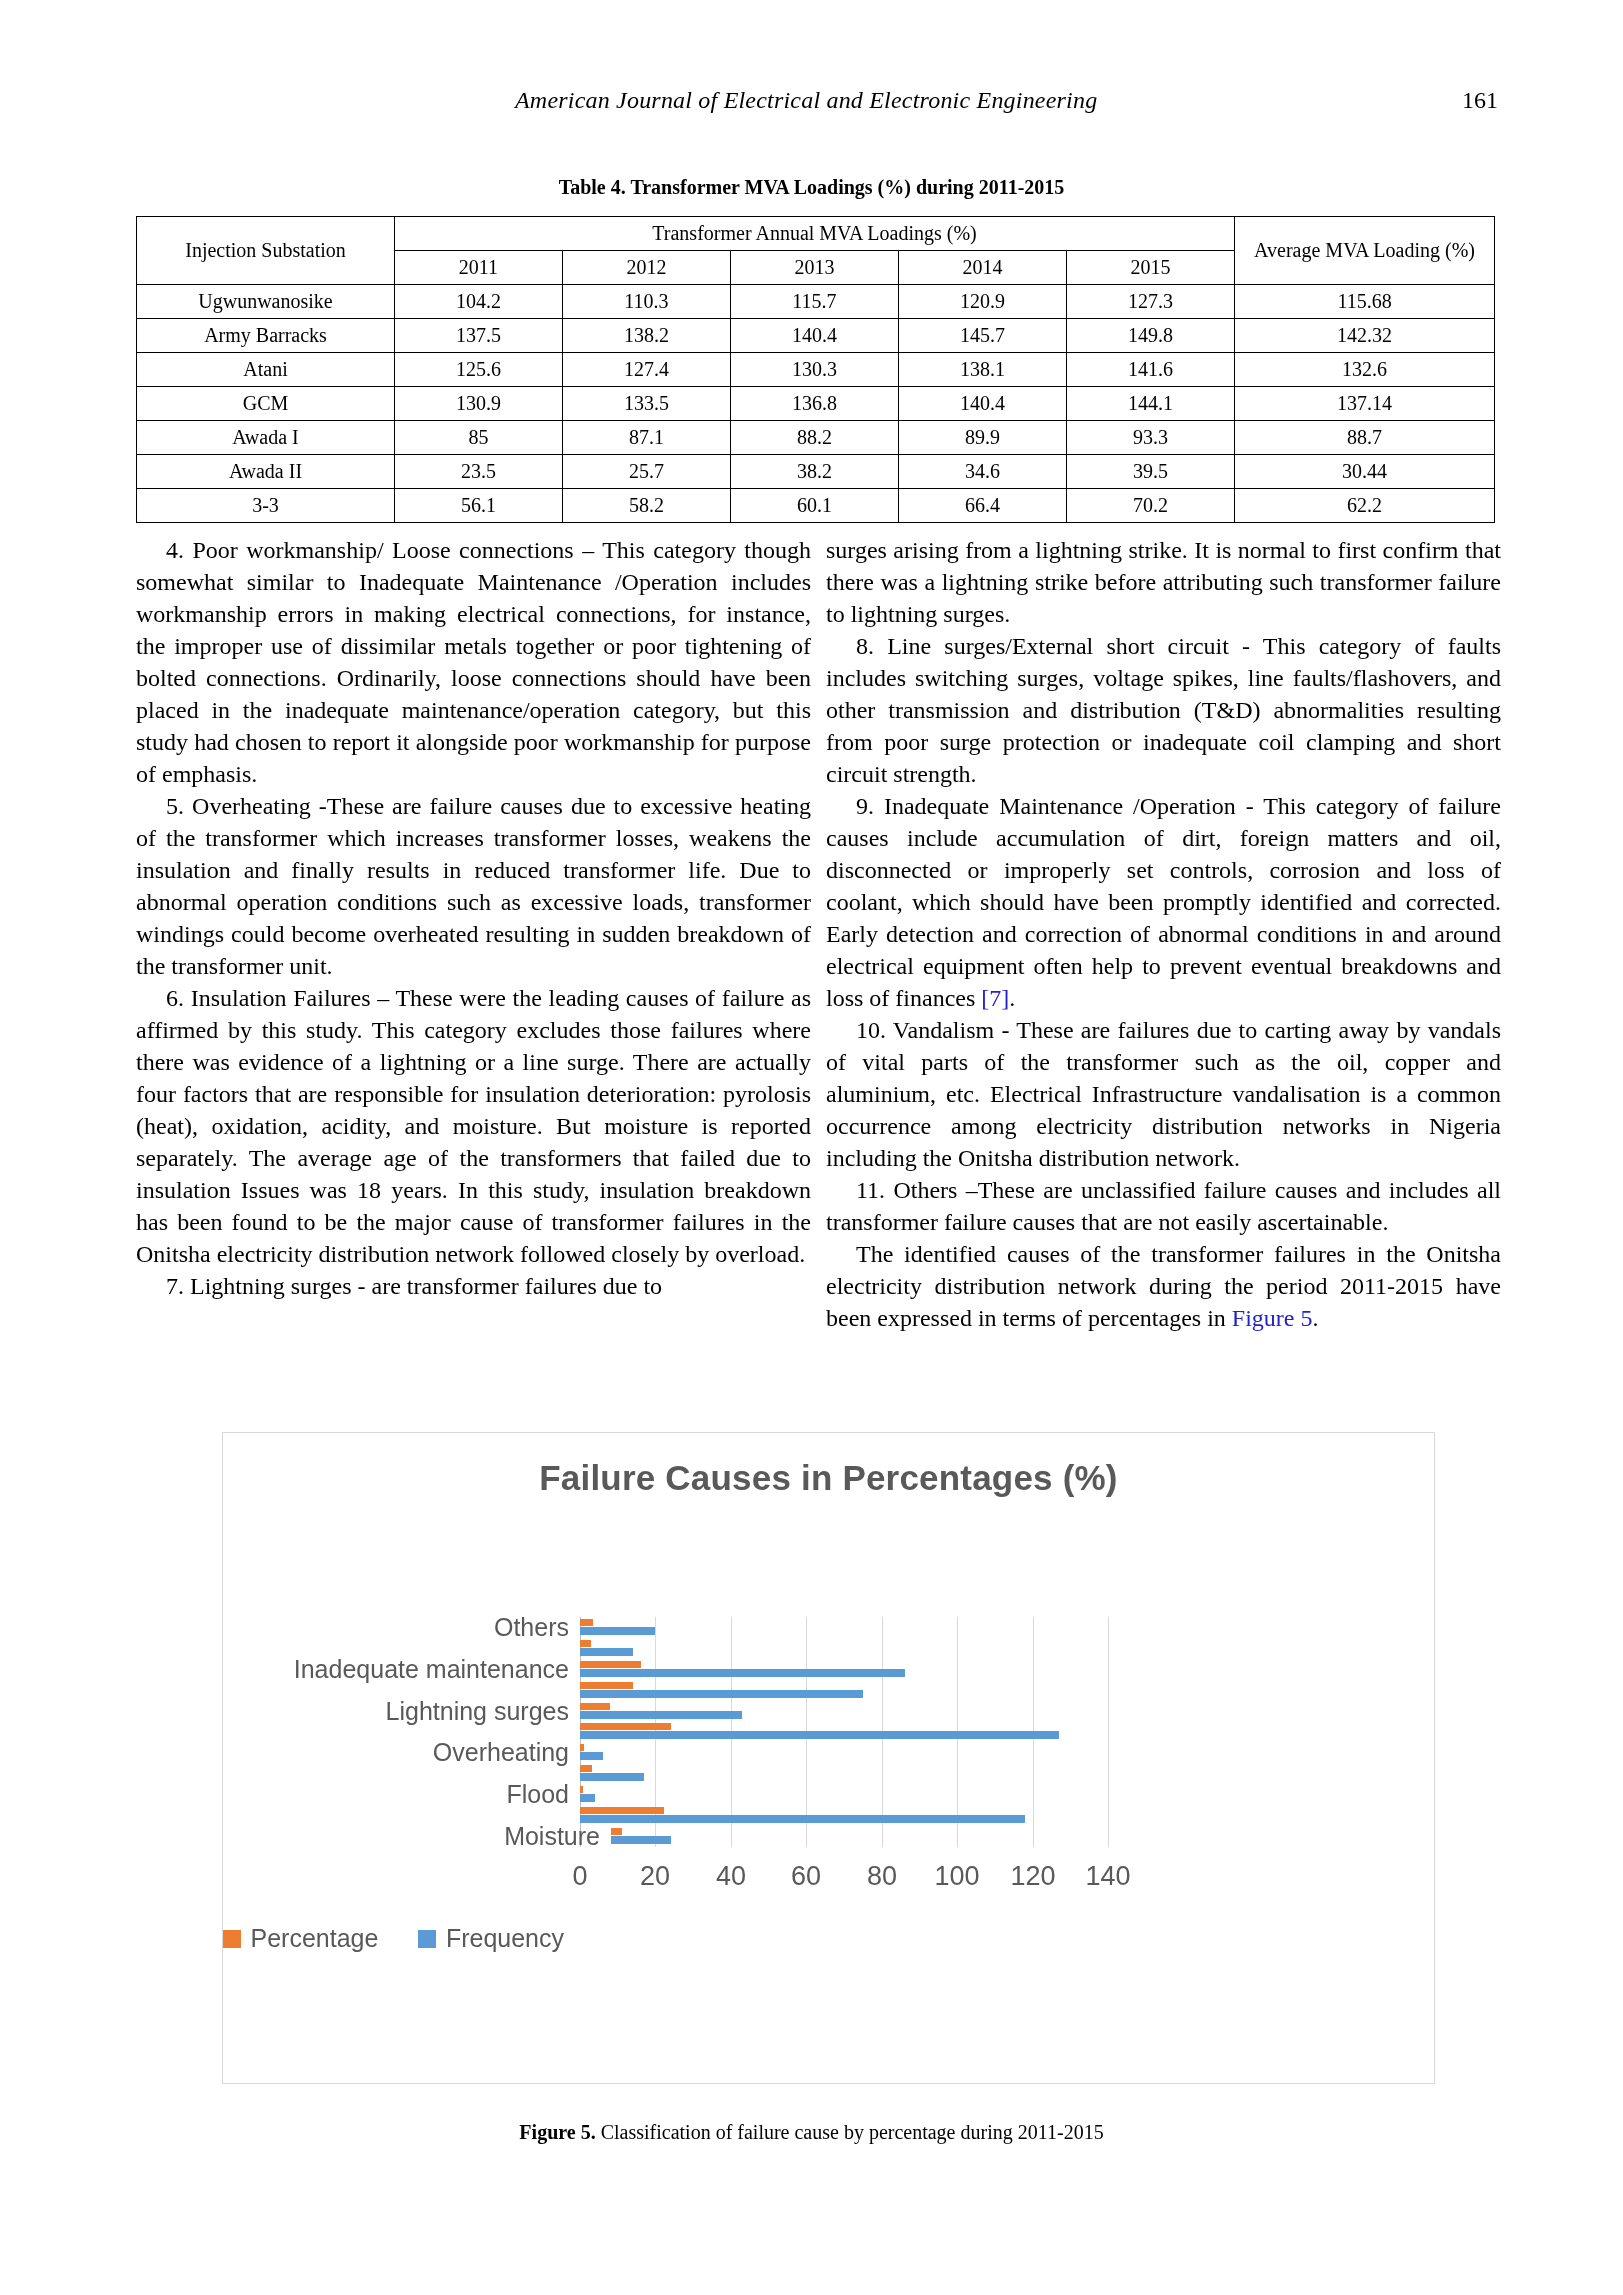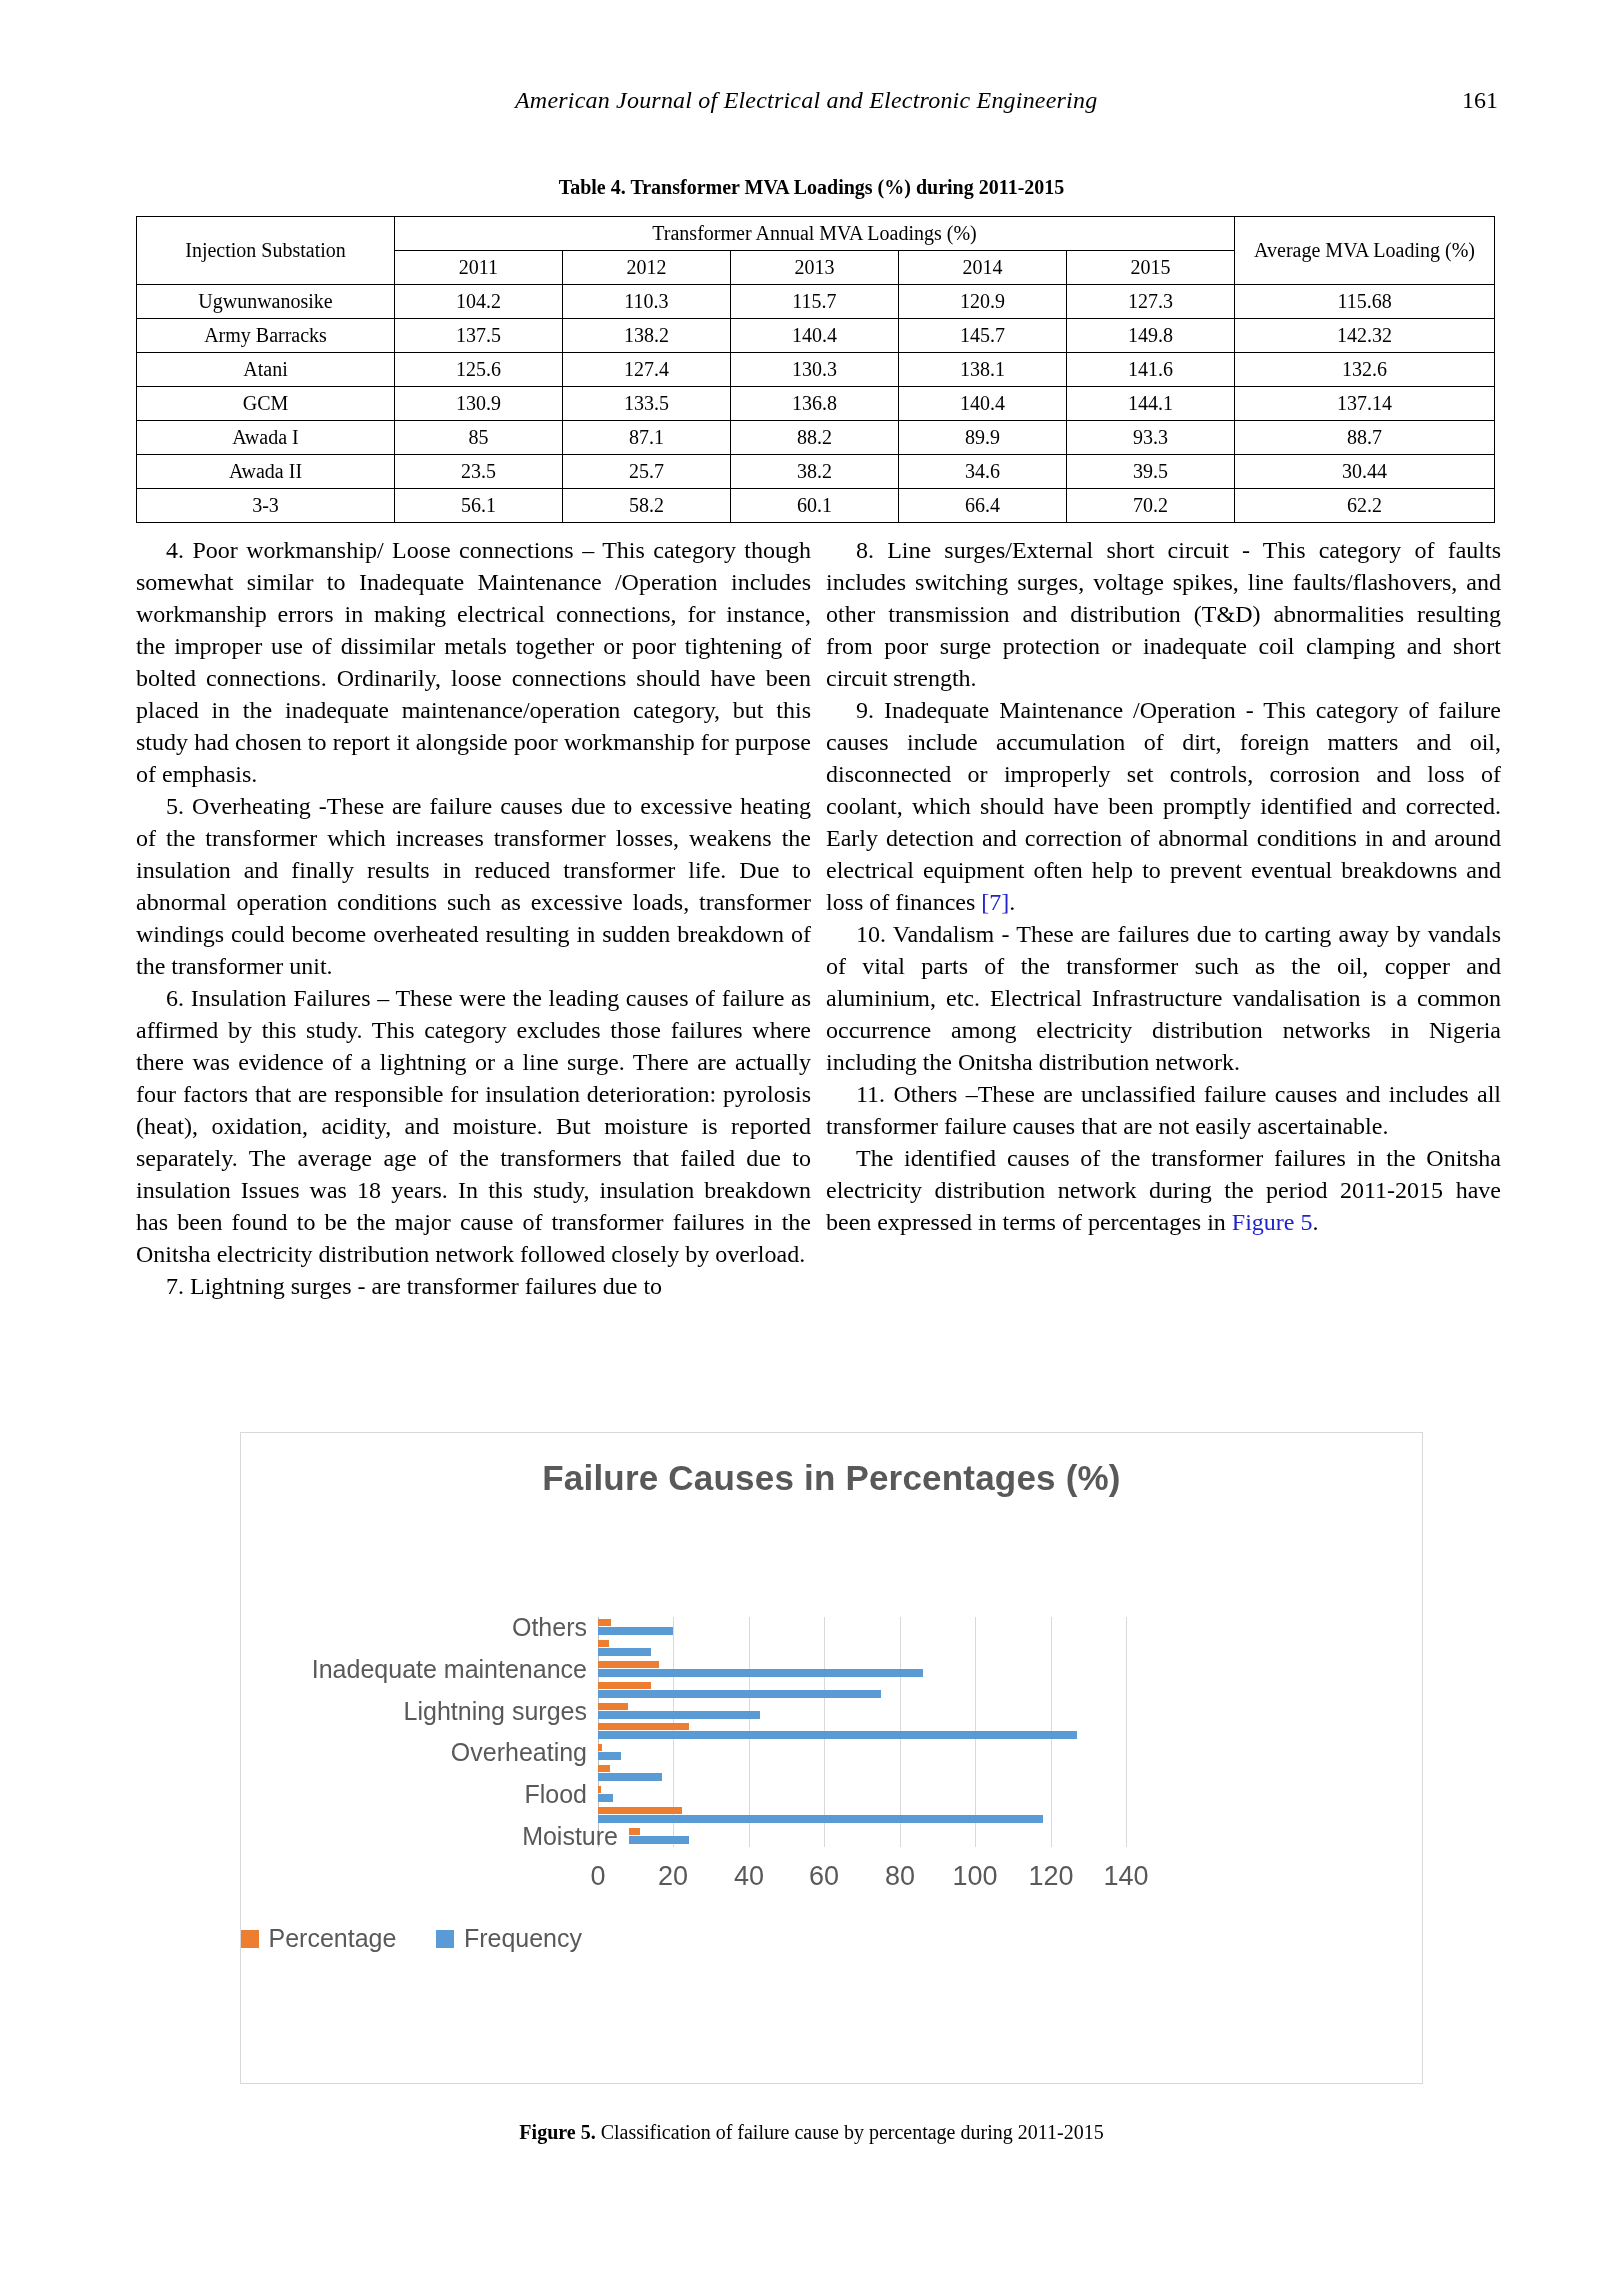--- a/index.html
+++ b/index.html
@@ -68,25 +68,26 @@
     text-align:justify;
     text-justify:inter-word;
   }
   .col p{margin:0;text-indent:30px;}
   .col.left{left:136px;}
   .col.right{left:826px;}
   .ref{color:#2222cc;}
   
   .chartbox{
     position:absolute;
-    left:240px; top:1432px;
+    left:222px; top:1432px;
     width:1181px; height:650px;
     background:#ffffff;
     border:1.6px solid #d8d8d8;
     box-shadow:0 0 0 0 #fff;
+    padding-left:30px;
   }
   .chart-title{
     position:absolute;
     left:0; top:25px; width:100%;
     text-align:center;
     font-family:"Liberation Sans", sans-serif;
     font-weight:bold;
     font-size:35px;
     color:#595959;
     letter-spacing:0.2px;
@@ -270,20 +271,21 @@
   </table>
 
   <div class="col left">
     <p>4. Poor workmanship/ Loose connections – This category though somewhat similar to Inadequate Maintenance /Operation includes workmanship errors in making electrical connections, for instance, the improper use of dissimilar metals together or poor tightening of bolted connections. Ordinarily, loose connections should have been placed in the inadequate maintenance/operation category, but this study had chosen to report it alongside poor workmanship for purpose of emphasis.</p>
     <p>5. Overheating -These are failure causes due to excessive heating of the transformer which increases transformer losses, weakens the insulation and finally results in reduced transformer life. Due to abnormal operation conditions such as excessive loads, transformer windings could become overheated resulting in sudden breakdown of the transformer unit.</p>
     <p>6. Insulation Failures – These were the leading causes of failure as affirmed by this study. This category excludes those failures where there was evidence of a lightning or a line surge. There are actually four factors that are responsible for insulation deterioration: pyrolosis (heat), oxidation, acidity, and moisture. But moisture is reported separately. The average age of the transformers that failed due to insulation Issues was 18 years. In this study, insulation breakdown has been found to be the major cause of transformer failures in the Onitsha electricity distribution network followed closely by overload.</p>
     <p>7. Lightning surges - are transformer failures due to</p>
   </div>
 
   <div class="col right">
+    <p style="text-indent:0">surges arising from a lightning strike. It is normal to first confirm that there was a lightning strike before attributing such transformer failure to lightning surges.</p>
     <p>8. Line surges/External short circuit - This category of faults includes switching surges, voltage spikes, line faults/flashovers, and other transmission and distribution (T&amp;D) abnormalities resulting from poor surge protection or inadequate coil clamping and short circuit strength.</p>
     <p><span>9. Inadequate Maintenance /Operation - This category of failure causes include accumulation of dirt, foreign matters and oil, disconnected or improperly set controls, corrosion and loss of coolant, which should have been promptly identified and corrected. Early detection and correction of abnormal conditions in and around electrical equipment often help to prevent eventual breakdowns and loss of finances </span><span class="ref">[7]</span><span>.</span></p>
     <p>10. Vandalism - These are failures due to carting away by vandals of vital parts of the transformer such as the oil, copper and aluminium, etc. Electrical Infrastructure vandalisation is a common occurrence among electricity distribution networks in Nigeria including the Onitsha distribution network.</p>
     <p>11. Others –These are unclassified failure causes and includes all transformer failure causes that are not easily ascertainable.</p>
     <p><span>The identified causes of the transformer failures in the Onitsha electricity distribution network during the period 2011-2015 have been expressed in terms of percentages in </span><span class="ref">Figure 5</span><span>.</span></p>
   </div>
 
   <div class="chartbox">
     <div class="chart-title">Failure Causes in Percentages (%)</div>
     <div class="plot" id="plot">

